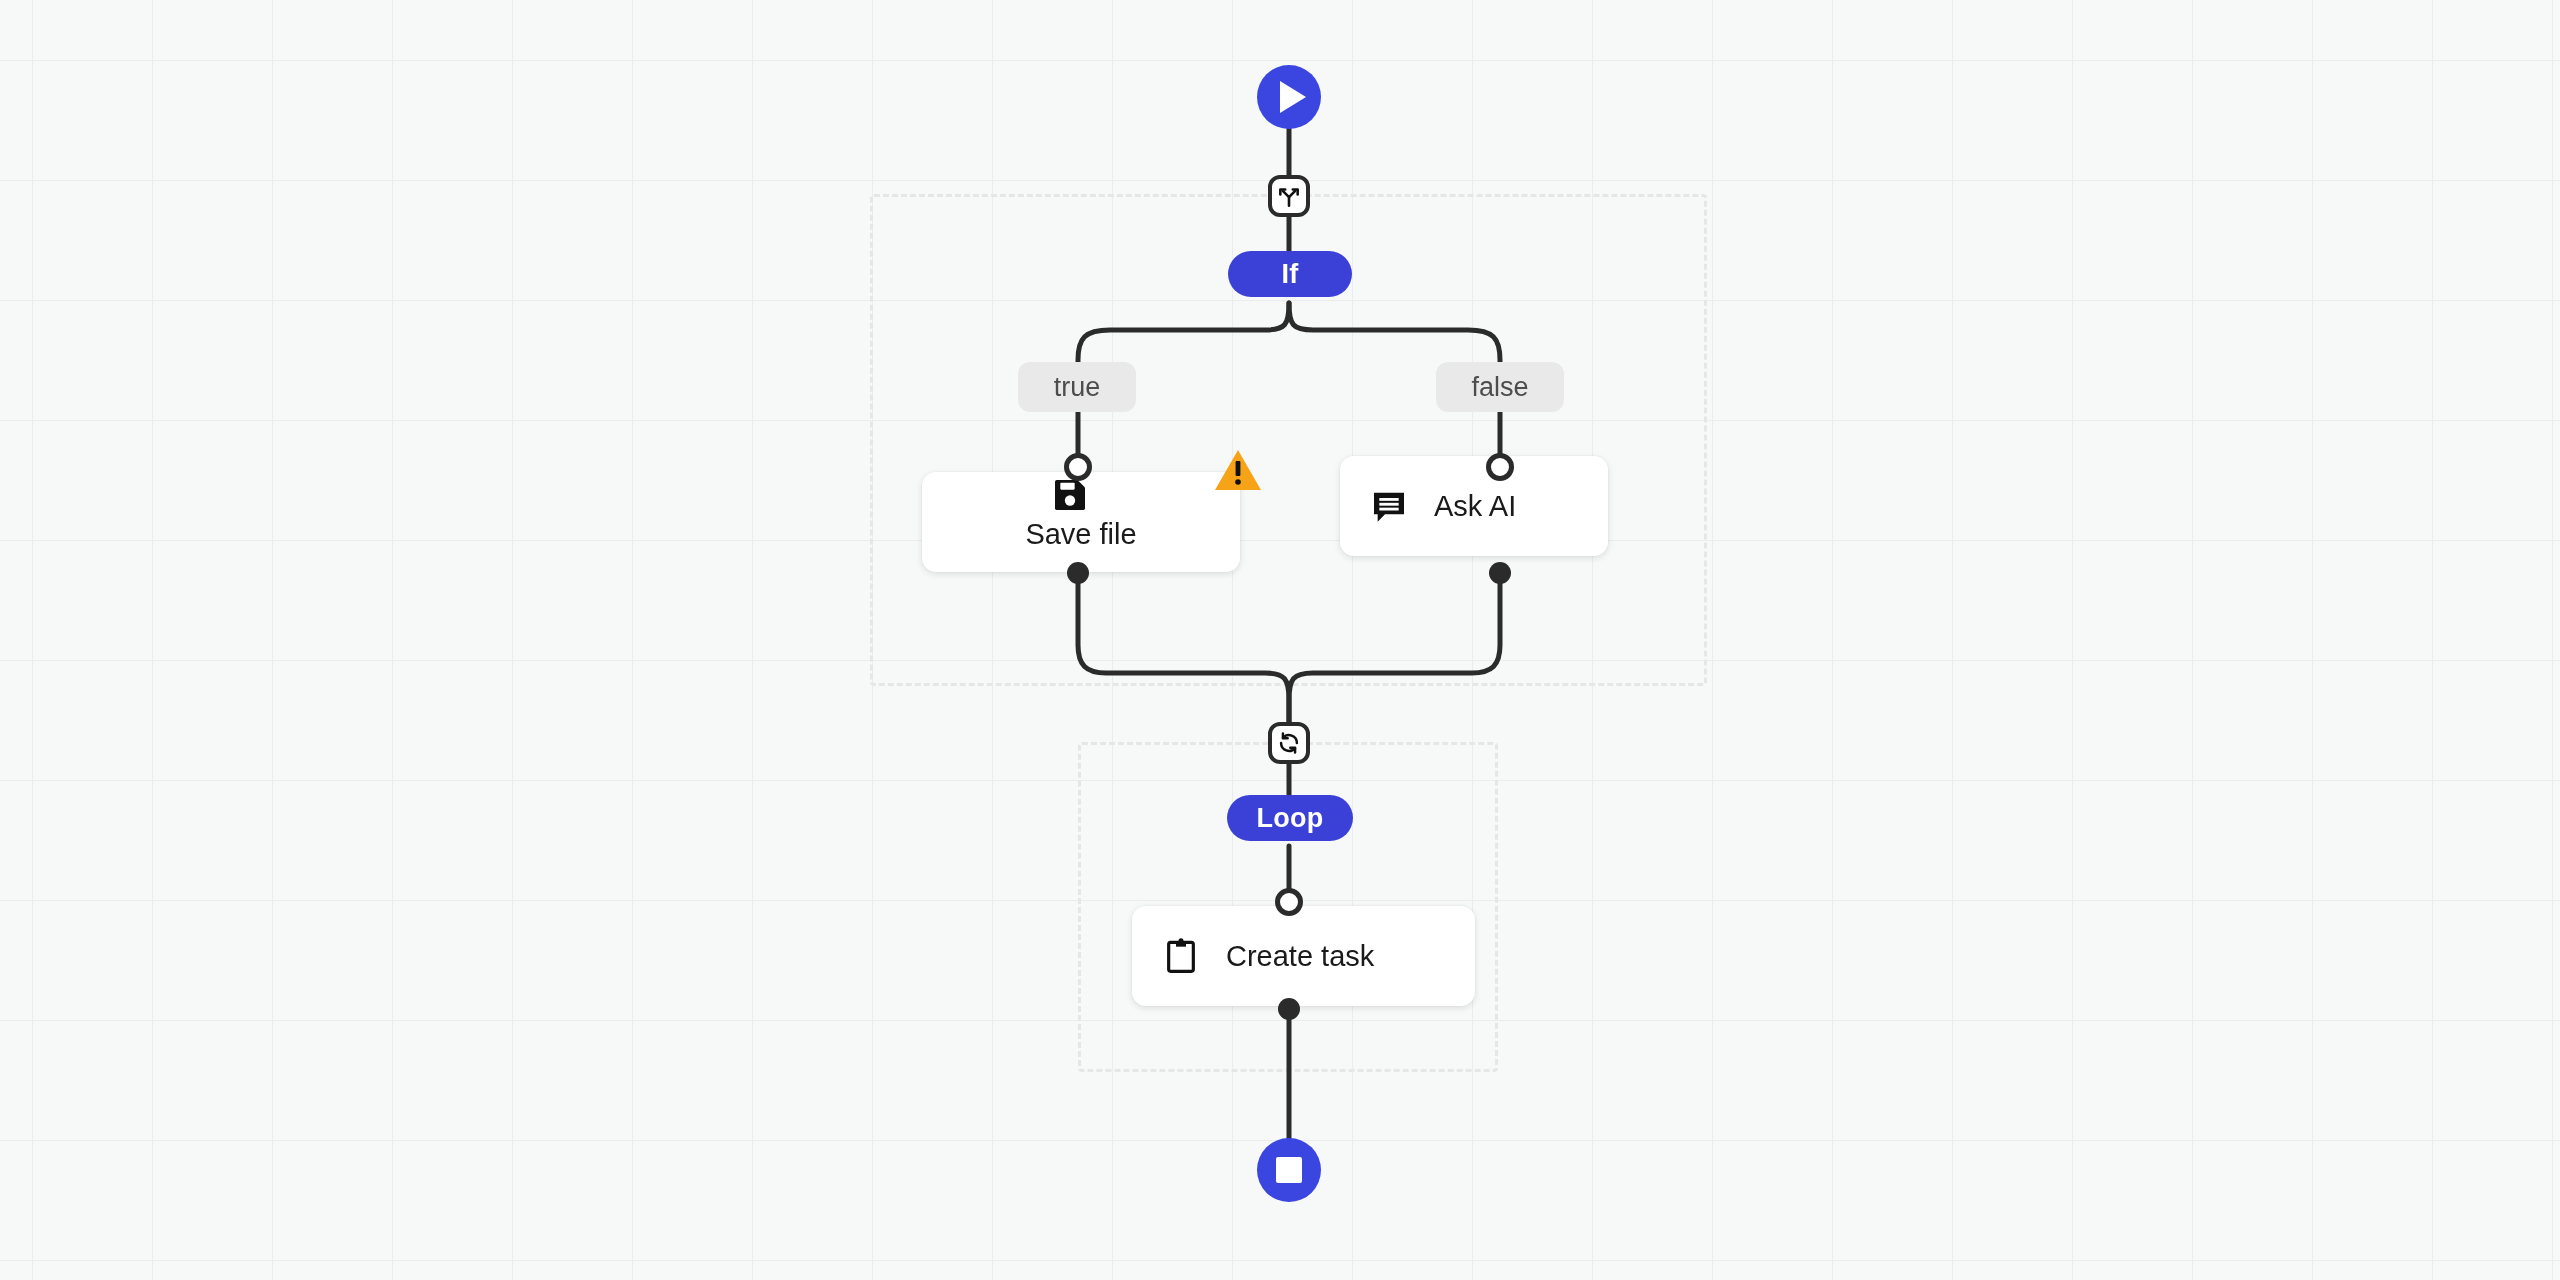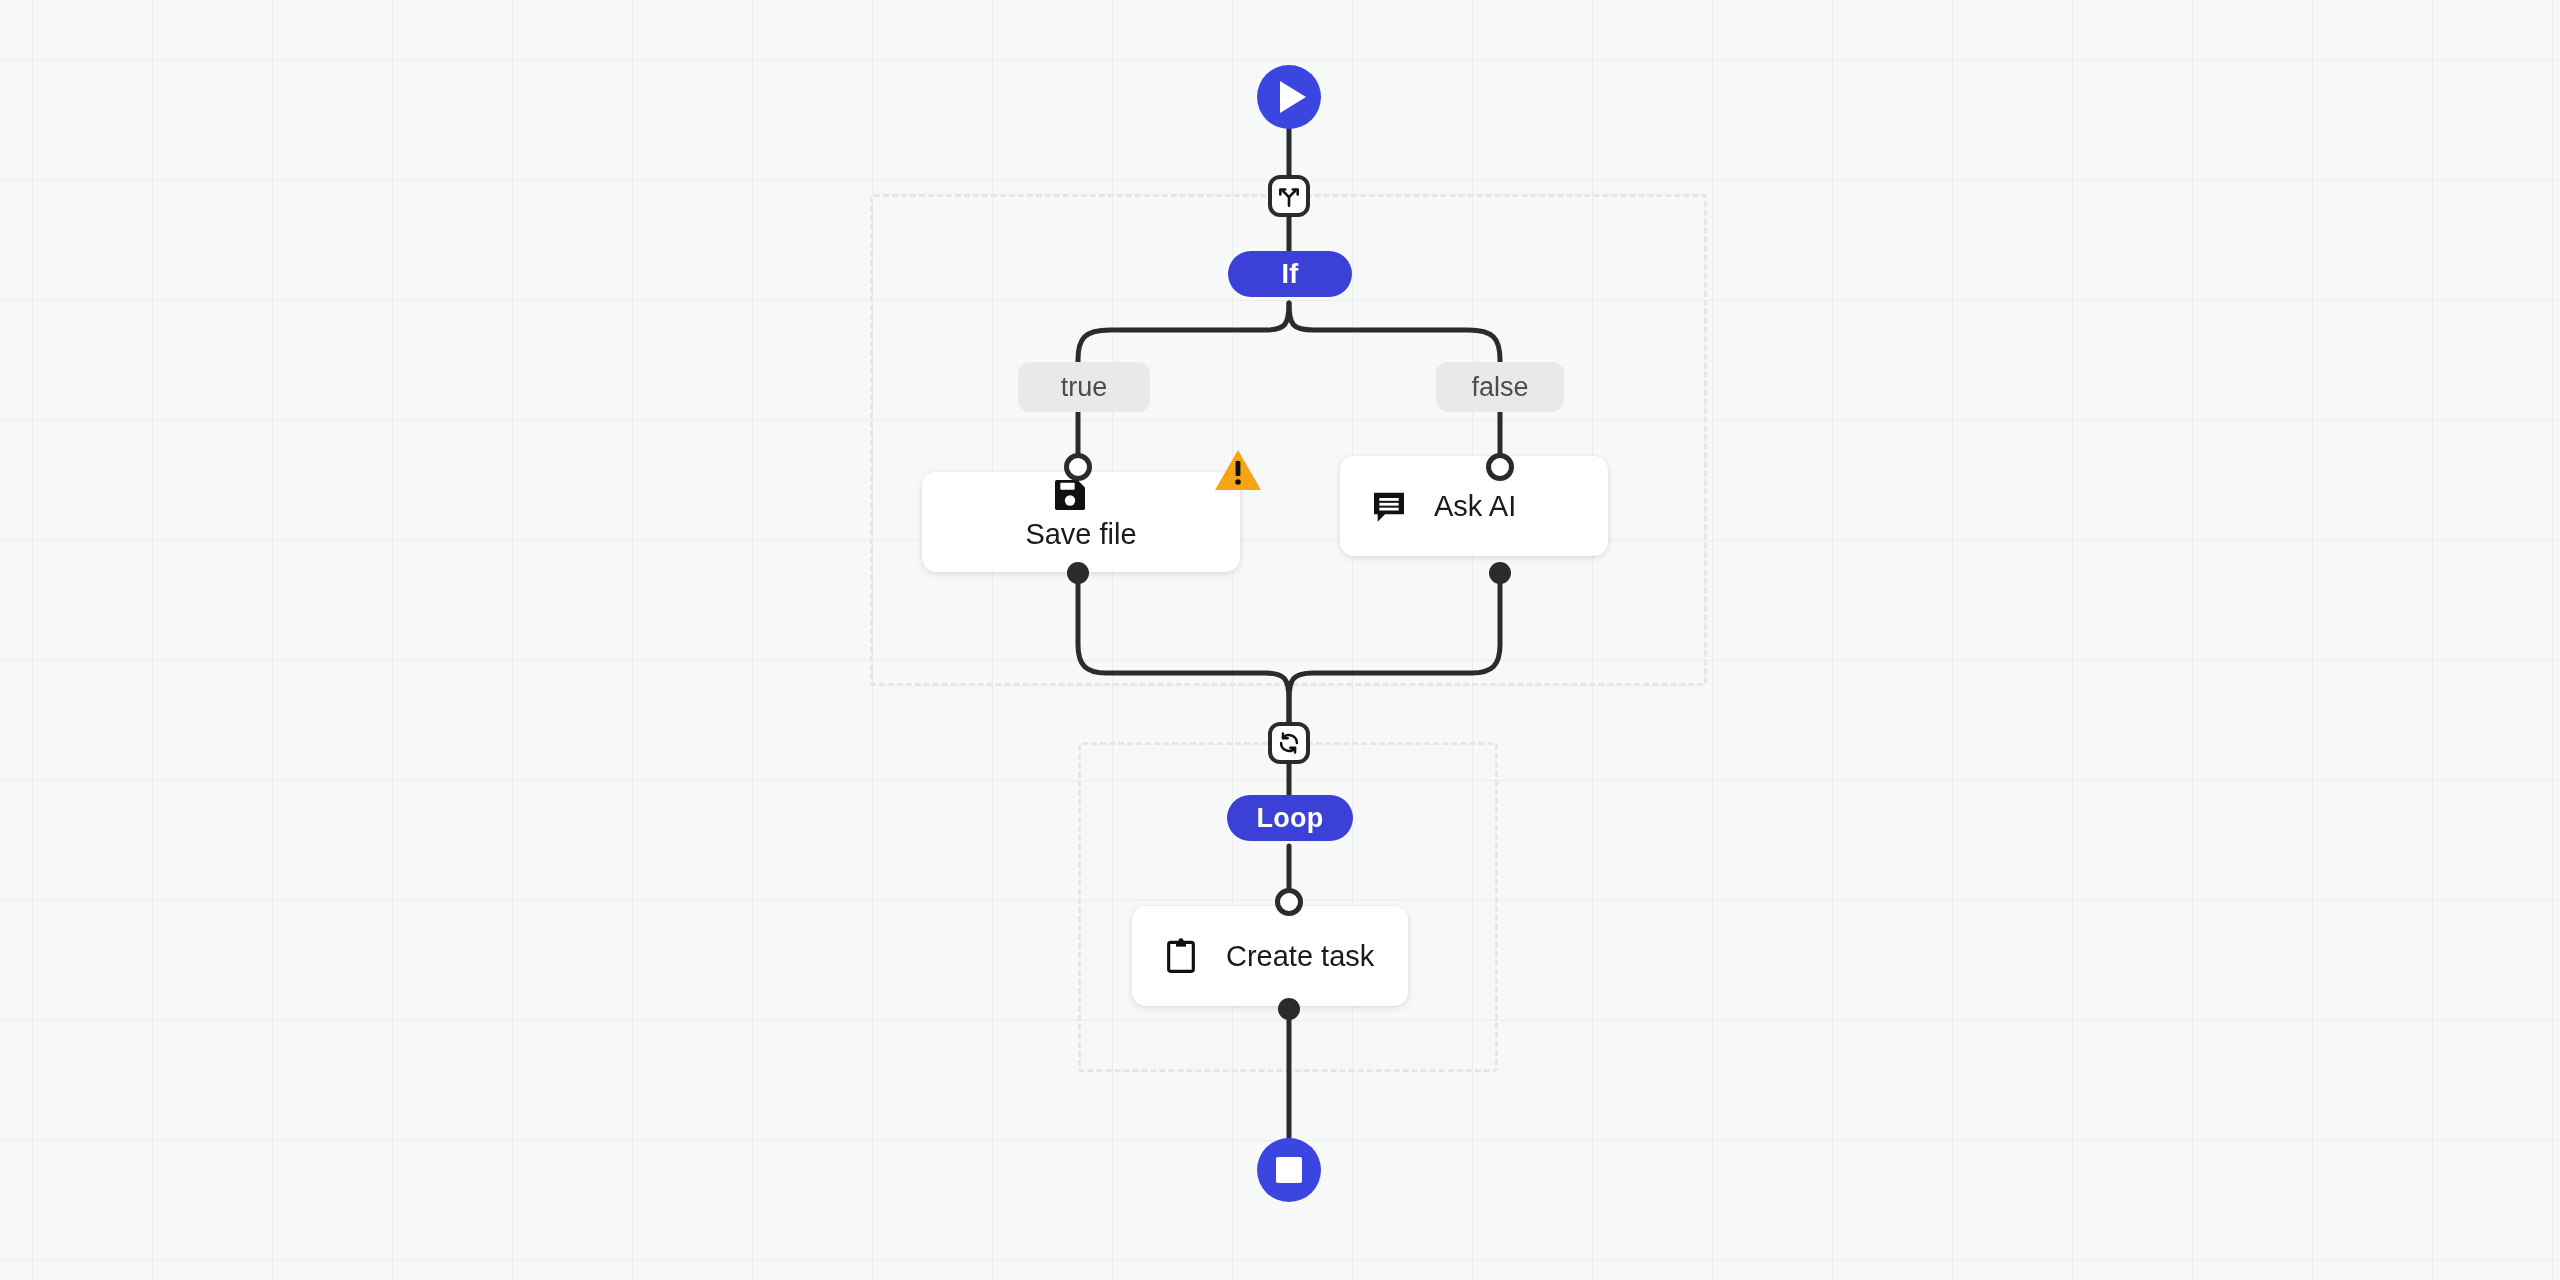--- a/index.html
+++ b/index.html
@@ -221,21 +221,21 @@
       <path d="M12 13 L17.5 7.5"></path>
       <polyline points="4,10.5 4,6 8.5,6"></polyline>
       <polyline points="20,10.5 20,6 15.5,6"></polyline>
     </svg>
   </div>
 
   <div class="capsule" style="left:1228px; top:251px; width:124px; background:#3b41d6;">
     <span>If</span>
   </div>
 
-  <div class="cond-pill" style="left:1018px; top:362px; width:132px;">
+  <div class="cond-pill" style="left:1018px; top:362px; width:118px;">
     <span>true</span>
   </div>
 
   <div class="cond-pill" style="left:1436px; top:362px; width:128px;align-items:center;">
     <span>false</span>
   </div>
 
   <div class="card" style="left:922px; top:472px; width:318px;flex-direction:column;">
     <span class="card-icon">
       <svg width="40" height="40" viewBox="0 0 24 24" fill="#111111">
@@ -279,21 +279,21 @@
       <path d="M4.7 12a7.3 7.3 0 0 0 12.9 4.7"></path>
       <polyline points="6.4,3.2 6.4,7.6 10.8,7.6" fill="none"></polyline>
       <polyline points="17.6,20.8 17.6,16.4 13.2,16.4" fill="none"></polyline>
     </svg>
   </div>
 
   <div class="capsule" style="left:1227px; top:795px; width:126px; background:#3b41d6;">
     <span>Loop</span>
   </div>
 
-  <div class="card" style="left:1132px; top:906px; width:276px;">
+  <div class="card" style="left:1132px; top:906px; width:343px;">
     <span class="card-icon">
       <svg width="40" height="40" viewBox="0 0 24 24" fill="none" stroke="#111111" stroke-width="1.9">
         <rect x="4.6" y="3.8" width="14.8" height="17.4" rx="1.2"></rect>
         <path d="M9 3.8 h6 v2.6 h-6 z" fill="#111111" stroke="none"></path>
         <circle cx="12" cy="2.9" r="1.5" fill="#111111" stroke="none"></circle>
       </svg>
     </span>
     <span class="card-label">Create task</span>
   </div>
 

